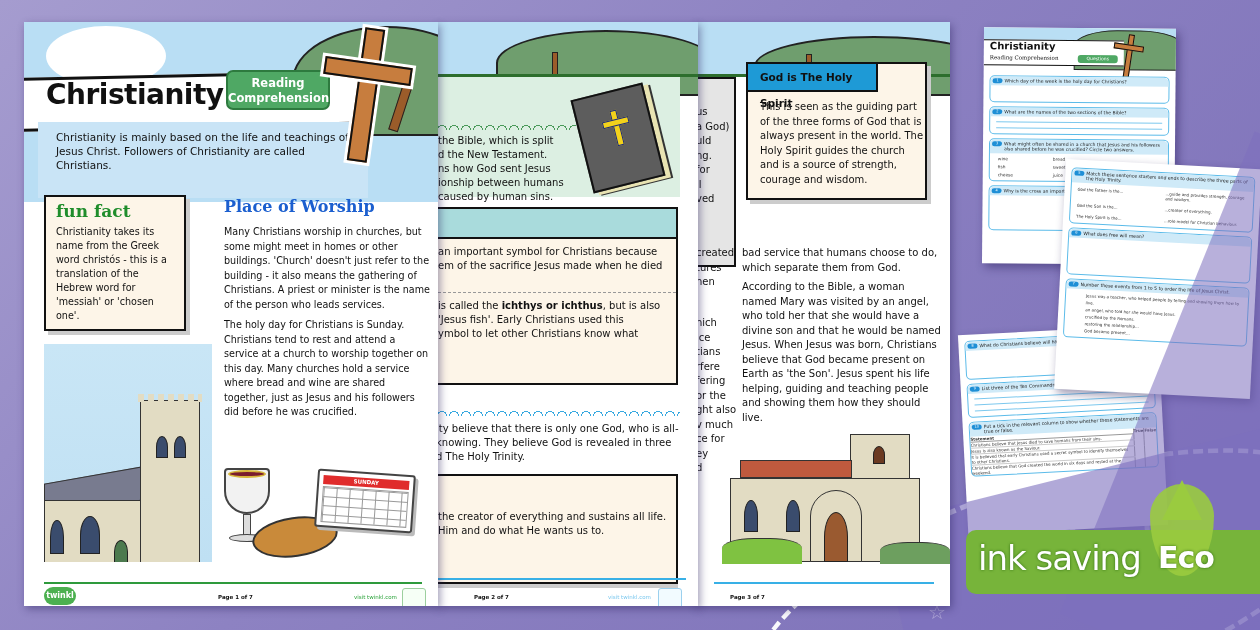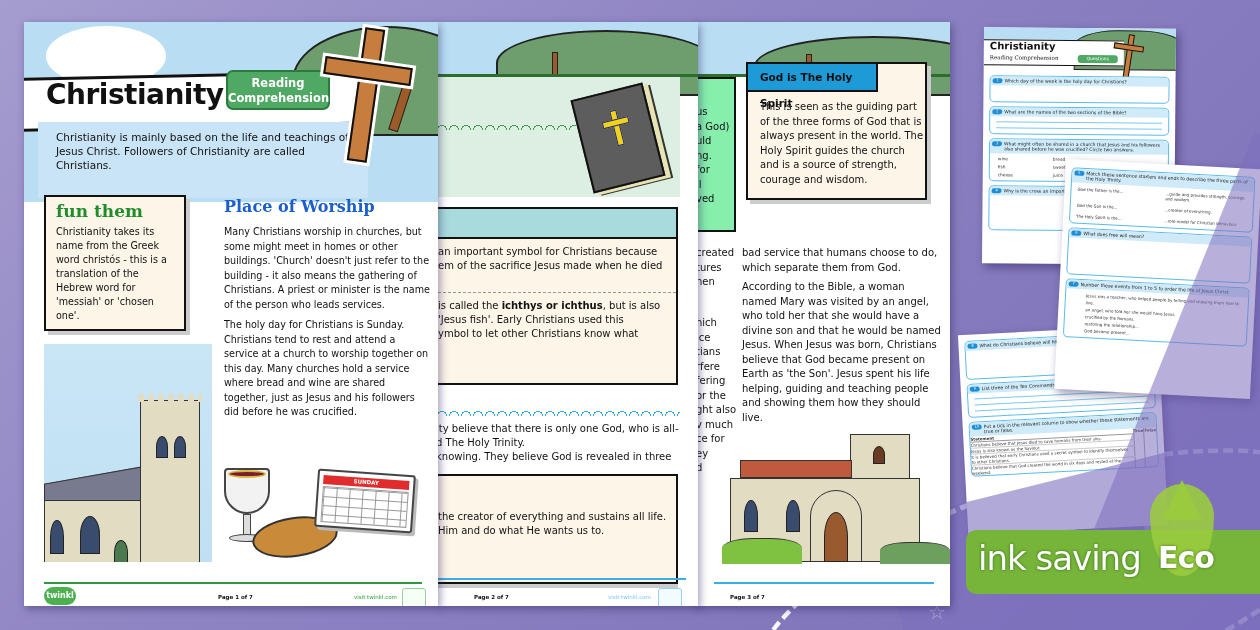--- a/index.html
+++ b/index.html
@@ -48,21 +48,21 @@
 .wave{position:absolute;height:6px;background-repeat:repeat-x;background-size:12px 6px}
 .p2-text{position:absolute;font-size:10px;line-height:14px;white-space:nowrap}
 .bible{position:absolute;left:145px;top:68px;width:74px;height:96px;background:#5d5d5d;border:2px solid #111;transform:rotate(-14deg);box-shadow:5px 3px 0 #e8e3b2,7px 4px 0 #333}
 .bible-cross-v{position:absolute;left:33px;top:18px;width:7px;height:36px;background:#f3d21b;border:1.5px solid #1a2a7a}
 .bible-cross-h{position:absolute;left:23px;top:27px;width:27px;height:7px;background:#f3d21b;border:1.5px solid #1a2a7a}
 .fish-box{position:absolute;left:0;top:185px;width:242px;height:178px;border:2px solid #111;background:#fdf5e8}
 .fish-head{height:30px;background:#a9dbdc;border-bottom:2px solid #111}
 .ff-dots{position:absolute;left:0;right:0;top:83px;border-top:1px dashed #999}
 .creator-box{position:absolute;left:0;top:452px;width:242px;height:110px;border:2px solid #111;background:#fdf5e8;box-shadow:0 4px 0 #ccc}
 
-.p3-leftbox{position:absolute;left:0;top:55px;width:42px;height:155px;background:#86efac;border:2px solid #111;border-left:none}
+.p3-leftbox{position:absolute;left:0;top:55px;width:42px;height:190px;background:#e5e5e5;border:2px solid #111;border-left:none}
 .hs-box{position:absolute;left:52px;top:40px;width:181px;height:138px;background:#fdf5e8;border:2px solid #111;box-shadow:4px 4px 0 #ccc}
 .hs-head{position:absolute;left:0;top:0;width:130px;height:28px;background:#1e9ad6;border:2px solid #111;border-left:none;border-top:none;color:#111;font-size:10.5px;font-weight:bold;line-height:26px;padding-left:12px}
 .hs-text{position:absolute;left:12px;top:36px;width:165px;font-size:10px;line-height:14.6px}
 .p3-text{position:absolute;font-size:10px;line-height:14.5px}
 .p3-church{position:absolute;left:36px;top:412px;width:210px;height:140px}
 
 .ws{position:absolute;background:#fff;box-shadow:3px 4px 10px rgba(30,20,80,.45);overflow:hidden}
 .ws1{left:983px;top:28px;width:192px;height:236px;transform:rotate(0.5deg)}
 .ws2{left:1060px;top:164px;width:196px;height:230px;transform:rotate(3deg)}
 .ws3{left:963px;top:330px;width:200px;height:200px;transform:rotate(-3deg)}
@@ -156,20 +156,27 @@
 </div>
 
 <div class="page p2">
   <div class="sky" style="height:55px"></div>
   <div class="hill" style="left:60px;top:8px;width:220px;height:66px"></div>
   <div class="tree-trunk" style="left:116px;top:30px;height:24px"></div>
   <div style="position:absolute;left:0;top:52px;right:0;height:3px;background:#2d6e2d"></div>
 
   <div class="p2-bible-panel"></div>
   <div class="wave" style="left:0;top:102px;width:140px;background-image:radial-gradient(circle at 6px 6px,transparent 4px,#4a9a5a 4px,#4a9a5a 5px,transparent 5px)"></div>
+  <div class="p2-text" style="left:2px;top:112px">
+    <div>the Bible, which is split</div>
+      <div>d the New Testament.</div>
+      <div>ns how God sent Jesus</div>
+      <div>ionship between humans</div>
+      <div>caused by human sins.</div>
+  </div>
   <div class="bible">
     <div class="bible-cross-v"></div>
     <div class="bible-cross-h"></div>
   </div>
 
   <div class="fish-box">
     <div class="fish-head"></div>
     <div class="p2-text" style="left:0;top:36px">
       <div>an important symbol for Christians because</div>
         <div>em of the sacrifice Jesus made when he died</div>
@@ -178,22 +185,22 @@
     <div class="p2-text" style="left:0;top:90px">
       <div><span>is called the </span><b>ichthys or ichthus</b><span>, but is also</span></div>
       <div>'Jesus fish'. Early Christians used this</div>
         <div>ymbol to let other Christians know what</div>
     </div>
   </div>
 
   <div class="wave" style="left:0;top:388px;width:244px;background-image:radial-gradient(circle at 6px 6px,transparent 4px,#38a9e0 4px,#38a9e0 5px,transparent 5px)"></div>
   <div class="p2-text" style="left:0;top:400px">
     <div>ity believe that there is only one God, who is all-</div>
+      <div>knowing. They believe God is revealed in three</div>
       <div>d The Holy Trinity.</div>
-      <div>knowing. They believe God is revealed in three</div>
   </div>
 
   <div class="creator-box">
     <div class="p2-text" style="left:0;top:34px">
       <div>the creator of everything and sustains all life.</div>
         <div>Him and do what He wants us to.</div>
     </div>
   </div>
 
   <div class="footer-line" style="top:556px;left:0;right:12px;background:#38b0e6"></div>
@@ -208,21 +215,21 @@
   <div class="hill" style="left:268px;top:4px;width:190px;height:110px"></div>
   <div class="tree-trunk" style="left:372px;top:58px;height:52px;width:10px;transform:rotate(18deg)"></div>
   <div class="banner"></div>
   <div class="title">Christianity</div>
   <div class="rc-badge">Reading Comprehension</div>
   <div class="intro"><b>Christianity is mainly based on the life and teachings of Jesus Christ.</b><span> Followers of Christianity are called Christians.</span></div>
   <div class="cross-v" style="left:332px;top:6px;width:20px;height:134px;transform:rotate(8deg)"></div>
   <div class="cross-v" style="left:300px;top:40px;width:88px;height:18px;transform:rotate(8deg)"></div>
 
   <div class="funfact">
-    <div class="ff-title">fun them</div>
+    <div class="ff-title">fun fact</div>
     <div class="ff-text">Christianity takes its name from the Greek word christós - this is a translation of the Hebrew word for 'messiah' or 'chosen one'.</div>
   </div>
 
   <div class="pow-title">Place of Worship</div>
   <div class="pow-text">
     <p>Many Christians worship in churches, but some might meet in homes or other buildings. 'Church' doesn't just refer to the building - it also means the gathering of Christians. A priest or minister is the name of the person who leads services.</p>
     <p>The holy day for Christians is Sunday. Christians tend to rest and attend a service at a church to worship together on this day. Many churches hold a service where bread and wine are shared together, just as Jesus and his followers did before he was crucified.</p>
   </div>
 
   <div class="church-img">

